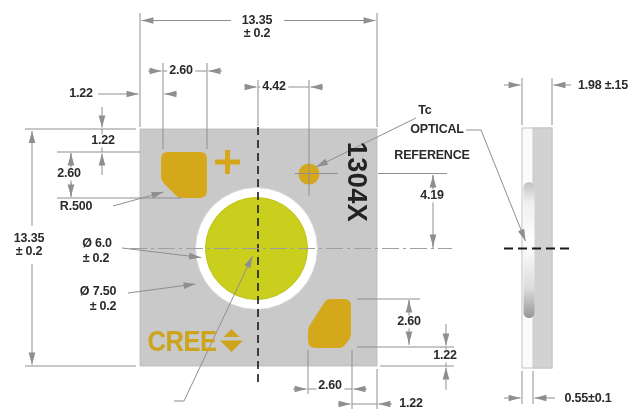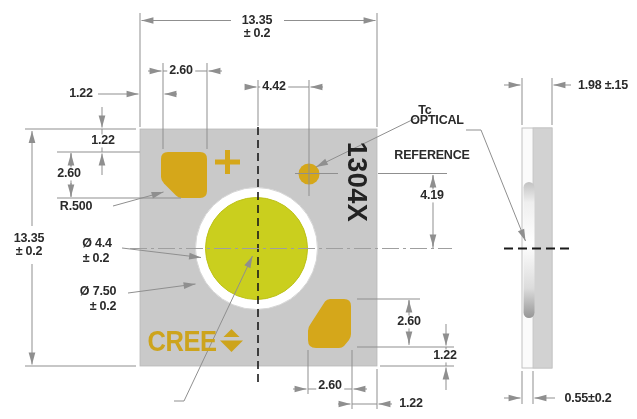--- a/index.html
+++ b/index.html
@@ -153,31 +153,31 @@
 <div class="dim" style="left:257px;top:21px">13.35</div>
 <div class="dim" style="left:257px;top:34px">± 0.2</div>
 <div class="dim" style="left:181px;top:71px">2.60</div>
 <div class="dim" style="left:274px;top:87px">4.42</div>
 <div class="dim" style="left:81px;top:94px">1.22</div>
 <div class="dim" style="left:103px;top:141px">1.22</div>
 <div class="dim" style="left:69px;top:174px">2.60</div>
 <div class="dim" style="left:29px;top:239px">13.35</div>
 <div class="dim" style="left:29px;top:252px">± 0.2</div>
 <div class="dim" style="left:76px;top:207px">R.500</div>
-<div class="dim" style="left:97px;top:244px">Ø 4.4</div>
+<div class="dim" style="left:97px;top:244px">Ø 6.0</div>
 <div class="dim" style="left:96px;top:259px">± 0.2</div>
 <div class="dim" style="left:98px;top:292px">Ø 7.50</div>
 <div class="dim" style="left:103px;top:307px">± 0.2</div>
 <div class="dim nobg" style="left:425px;top:111px">Tc</div>
-<div class="dim nobg" style="left:437px;top:121px">OPTICAL</div>
+<div class="dim nobg" style="left:437px;top:130px">OPTICAL</div>
 <div class="dim nobg" style="left:432px;top:156px">REFERENCE</div>
 <div class="dim" style="left:432px;top:196px">4.19</div>
 <div class="dim" style="left:409px;top:322px">2.60</div>
 <div class="dim" style="left:445px;top:356px">1.22</div>
 <div class="dim" style="left:330px;top:386px">2.60</div>
 <div class="dim" style="left:411px;top:404px">1.22</div>
 <div class="dim nobg" style="left:603px;top:86px">1.98 ±.15</div>
-<div class="dim nobg" style="left:588px;top:399px">0.55±0.2</div>
+<div class="dim nobg" style="left:588px;top:399px">0.55±0.1</div>
 
 <div class="marking">1304X</div>
 <div class="cree">CREE</div>
 
 </div>
 
 </body></html>

